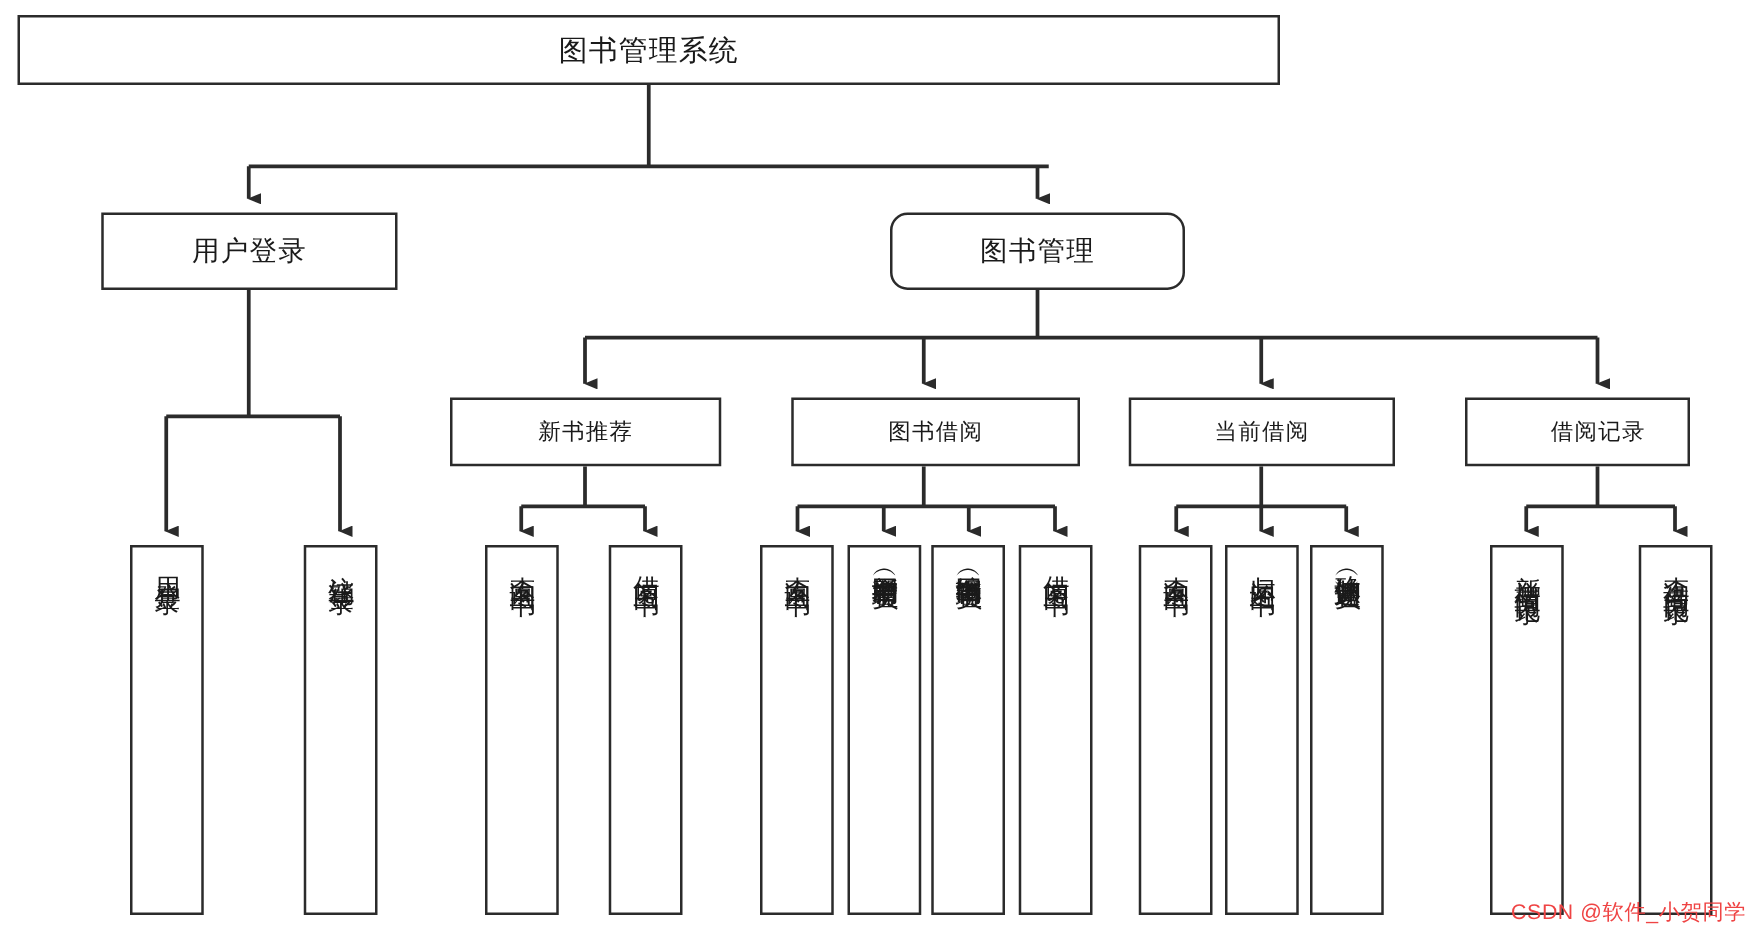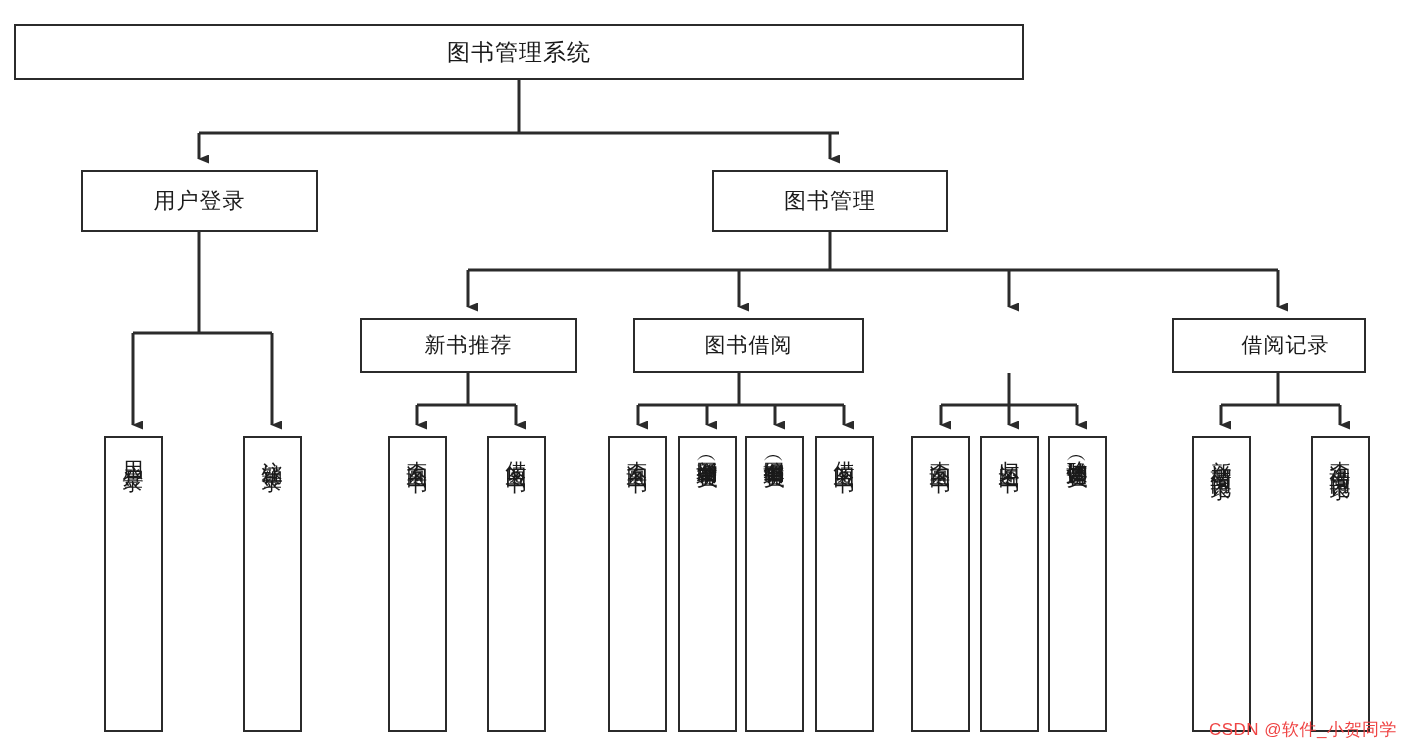--- a/index.html
+++ b/index.html
@@ -37,21 +37,21 @@
     color: #1a1a1a;
   }
   .node.level-0 {
     border-width: 2px;
     font-size: 23px;
   }
   .node.level-1 {
     font-size: 22px;
   }
   .node.level-2 {
-    font-size: 21px;
+    font-size: 18px;
   }
   .node.leaf {
     font-size: 21px;
     align-items: flex-start;
     justify-content: center;
     padding-top: 6px;
   }
   .node-label {
     letter-spacing: 1px;
     white-space: nowrap;
@@ -127,42 +127,45 @@
       <path d="M1009,405 L1009,425" marker-end="url(#arrowhead)"></path>
       <path d="M1077,405 L1077,425" marker-end="url(#arrowhead)"></path>
 
       <path d="M1278,373 L1278,405"></path>
       <path d="M1221,405 L1340,405"></path>
       <path d="M1221,405 L1221,425" marker-end="url(#arrowhead)"></path>
       <path d="M1340,405 L1340,425" marker-end="url(#arrowhead)"></path>
     </g>
   </svg>
 
-  <div class="node level-0" style="left:14px; top:24px; width:1010px; height:56px;text-align:center;">
+  <div class="node level-0" style="left:14px; top:12px; width:1010px; height:56px;text-align:center;">
     <span class="node-label">图书管理系统</span>
   </div>
 
   <div class="node level-1" style="left:81px; top:170px; width:237px; height:62px;">
     <span class="node-label">用户登录</span>
   </div>
 
-  <div class="node level-1" style="left:712px; top:170px; width:236px; height:62px;">
+  <div class="node level-1" style="left:712px; top:170px; width:236px; height:62px;border-radius:14px;">
     <span class="node-label">图书管理</span>
   </div>
 
   <div class="node level-2" style="left:360px; top:318px; width:217px; height:55px;">
     <span class="node-label">新书推荐</span>
   </div>
 
   <div class="node level-2" style="left:633px; top:318px; width:231px; height:55px;">
     <span class="node-label">图书借阅</span>
   </div>
 
-
-  <div class="node level-2" style="left:1172px; top:318px; width:194px; height:55px;padding-left:33px;">
+  <div class="node level-2" style="left:903px; top:318px; width:213px; height:55px;">
+    <span class="node-label">当前借阅</span>
+  </div>
+
+  <div class="node level-2" style="left:1172px; top:318px; width:180px; height:55px;padding-left:33px;">
     <span class="node-label">借阅记录</span>
   </div>
 
   <div class="node leaf" style="left:104px; top:436px; width:59px; height:296px;">
     <span class="node-label">用户登录</span>
   </div>
 
   <div class="node leaf" style="left:243px; top:436px; width:59px; height:296px;">
     <span class="node-label">注销登录</span>
   </div>

